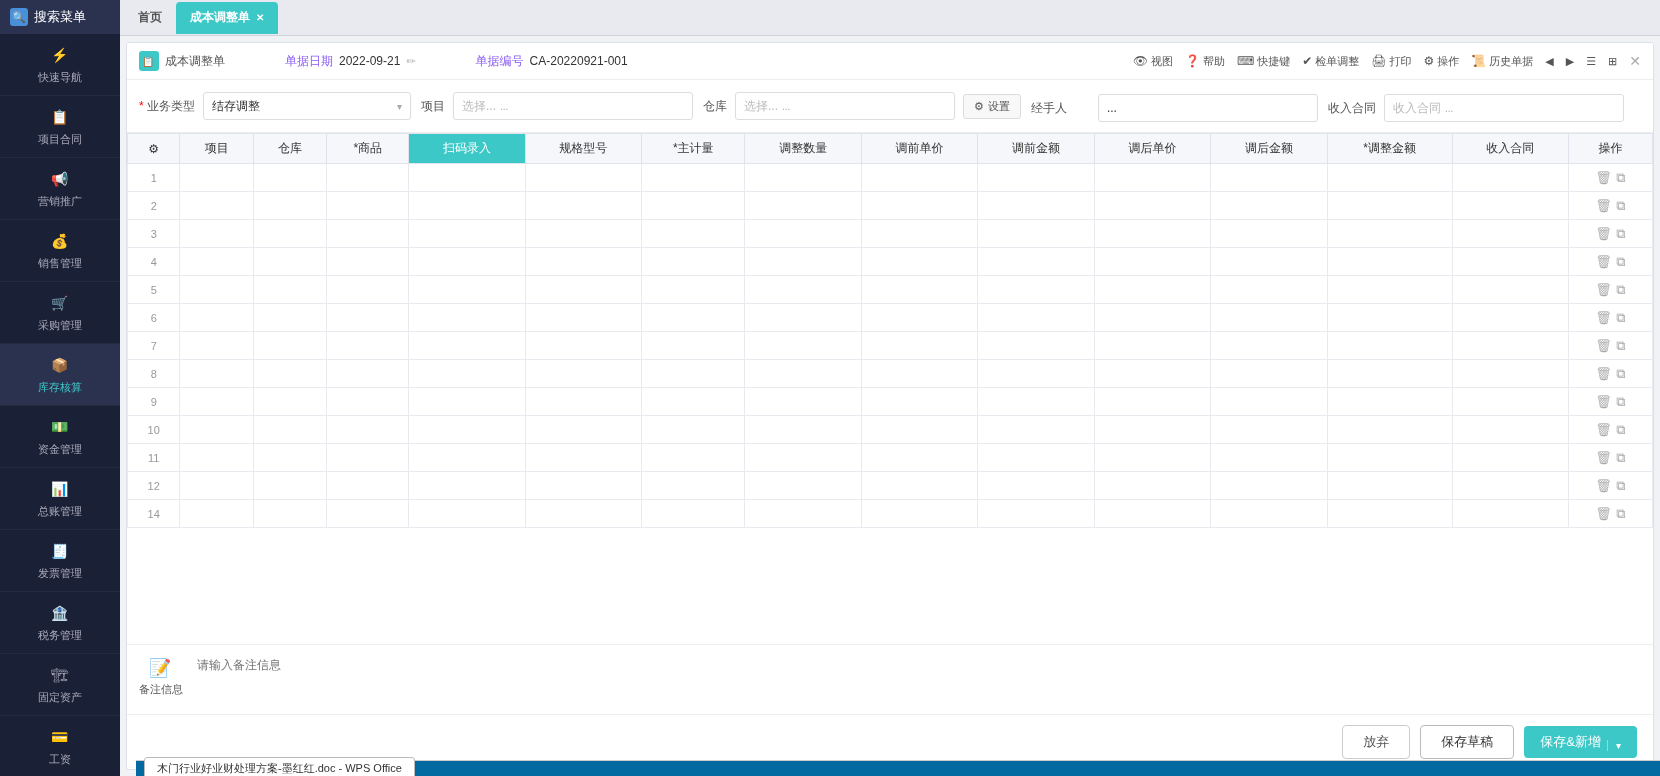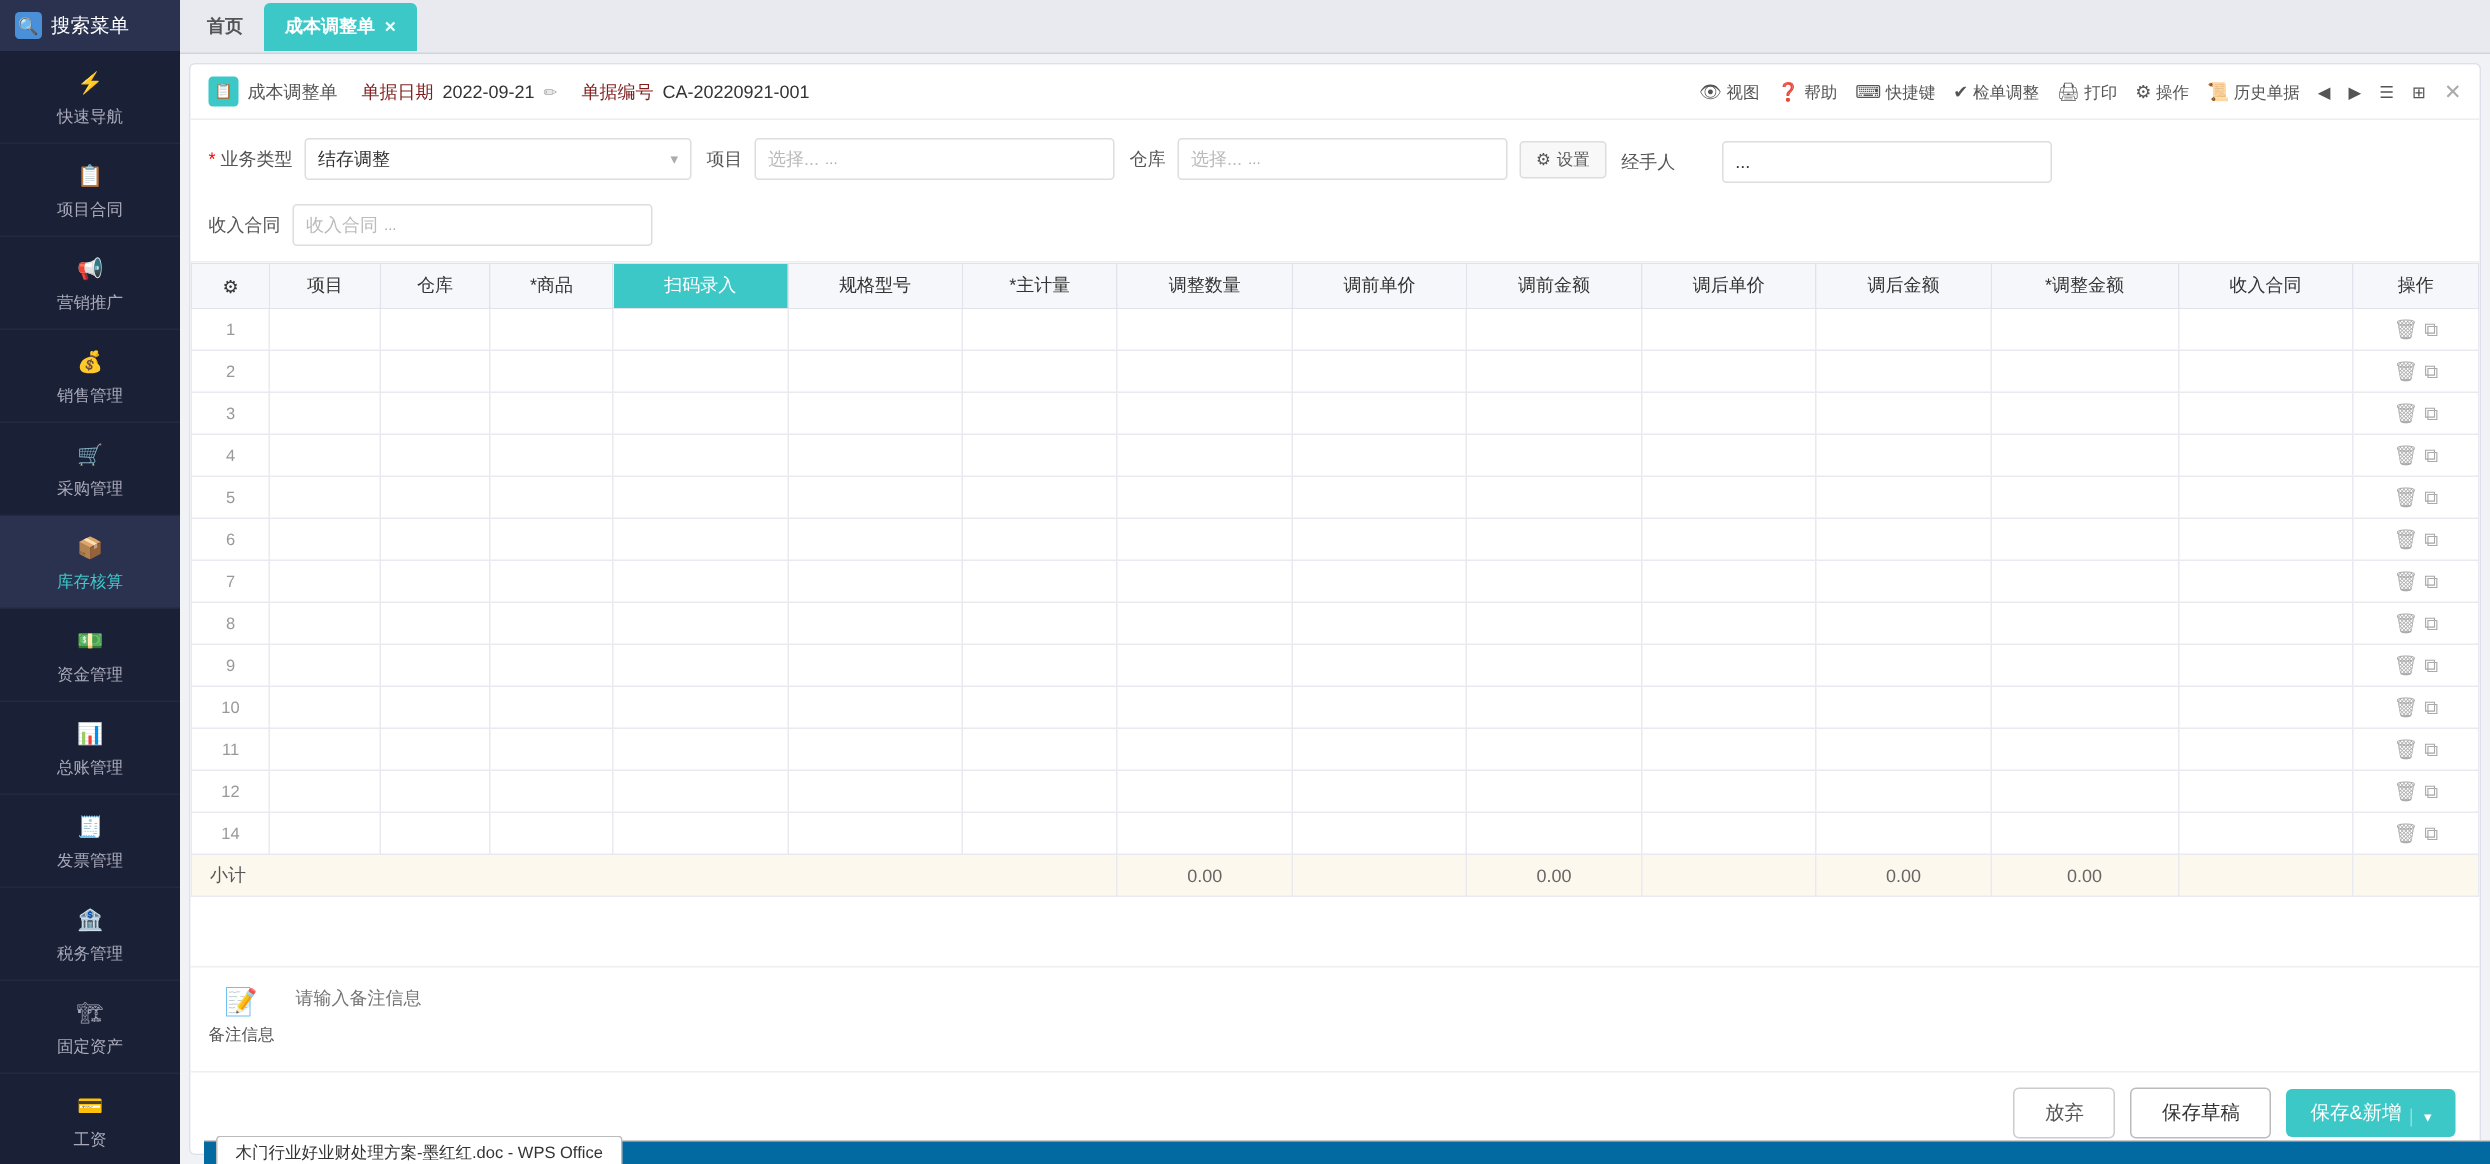--- a/index.html
+++ b/index.html
@@ -126,21 +126,21 @@
       display: flex; align-items: center; justify-content: center;
       color: #fff; font-size: 10px;
     }
     .doc-meta {
       display: flex;
       align-items: center;
       gap: 6px;
       font-size: 12px;
       color: #333;
     }
-    .doc-meta .label { color: #7f1d1d; }
+    .doc-meta .label { color: #8b5cf6; margin-left: 44px; }
     .doc-meta .value { color: #333; font-weight: 500; }
     .doc-meta .edit-icon { color: #aaa; font-size: 11px; cursor: pointer; }
     .header-actions {
       margin-left: auto;
       display: flex;
       align-items: center;
       gap: 12px;
       font-size: 11px;
       color: #555;
     }
@@ -476,21 +476,21 @@
         <span class="action-item">▶</span>
         <span class="action-item">☰</span>
         <span class="action-item">⊞</span>
         <span class="close-modal">✕</span>
       </div>
     </div>
 
     <div class="form-area">
       <div class="form-row">
         <span class="form-label required">业务类型</span>
-        <div class="form-input" style="width:258px;">
+        <div class="form-input" style="width:208px;">
           <span>结存调整</span>
           <span class="caret">▾</span>
         </div>
       </div>
       <div class="form-row">
         <span class="form-label">项目</span>
         <div class="form-input" style="width:240px; color:#bbb;">
           <span>选择...</span>
           <span class="dots">...</span>
         </div>
@@ -823,33 +823,20 @@
       <td></td>
       <td></td>
       <td></td>
       <td>
         <div class="col-actions">
           <span class="icon-del">🗑</span>
           <span class="icon-copy">⧉</span>
         </div>
       </td>
     </tr>
-            <tr class="subtotal-row">
-  <td colspan="7" style="text-align:left; padding-left:12px;">
-    <span class="subtotal-label">小计</span>
-  </td>
-  <td>0.00</td>
-  <td></td>
-  <td>0.00</td>
-  <td></td>
-  <td>0.00</td>
-  <td>0.00</td>
-  <td></td>
-  <td></td>
-</tr>
           </tbody>
       </table>
     </div>
 
     <div class="remarks-area">
       <div class="remarks-label">
         <span class="remarks-icon">📝</span>
         <span>备注信息</span>
       </div>
       <textarea class="remarks-input" placeholder="请输入备注信息" style=""></textarea>

